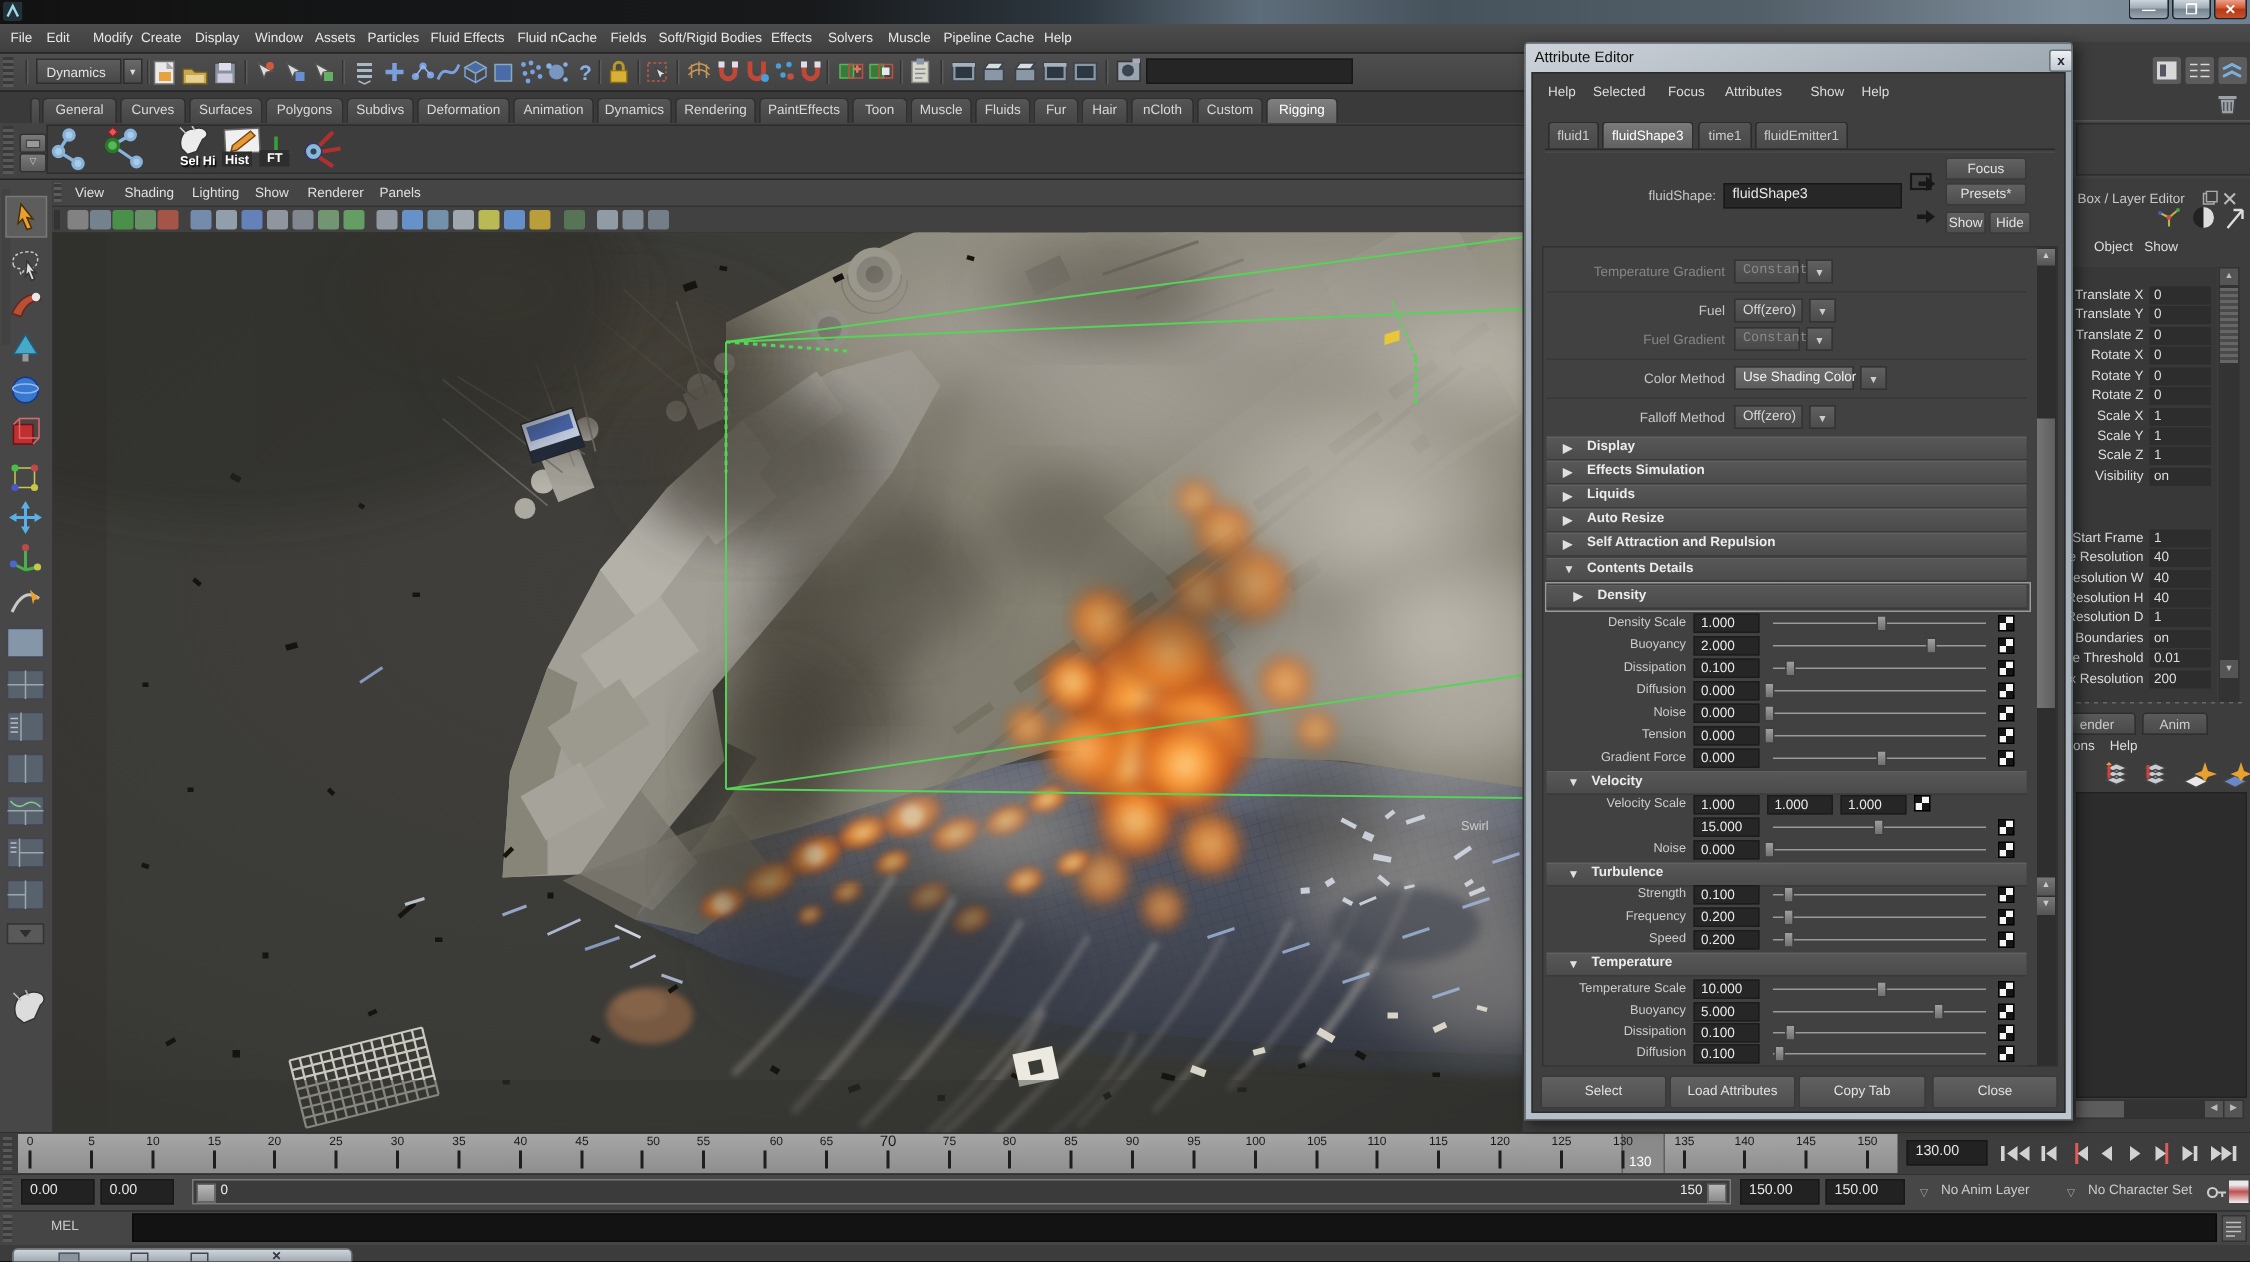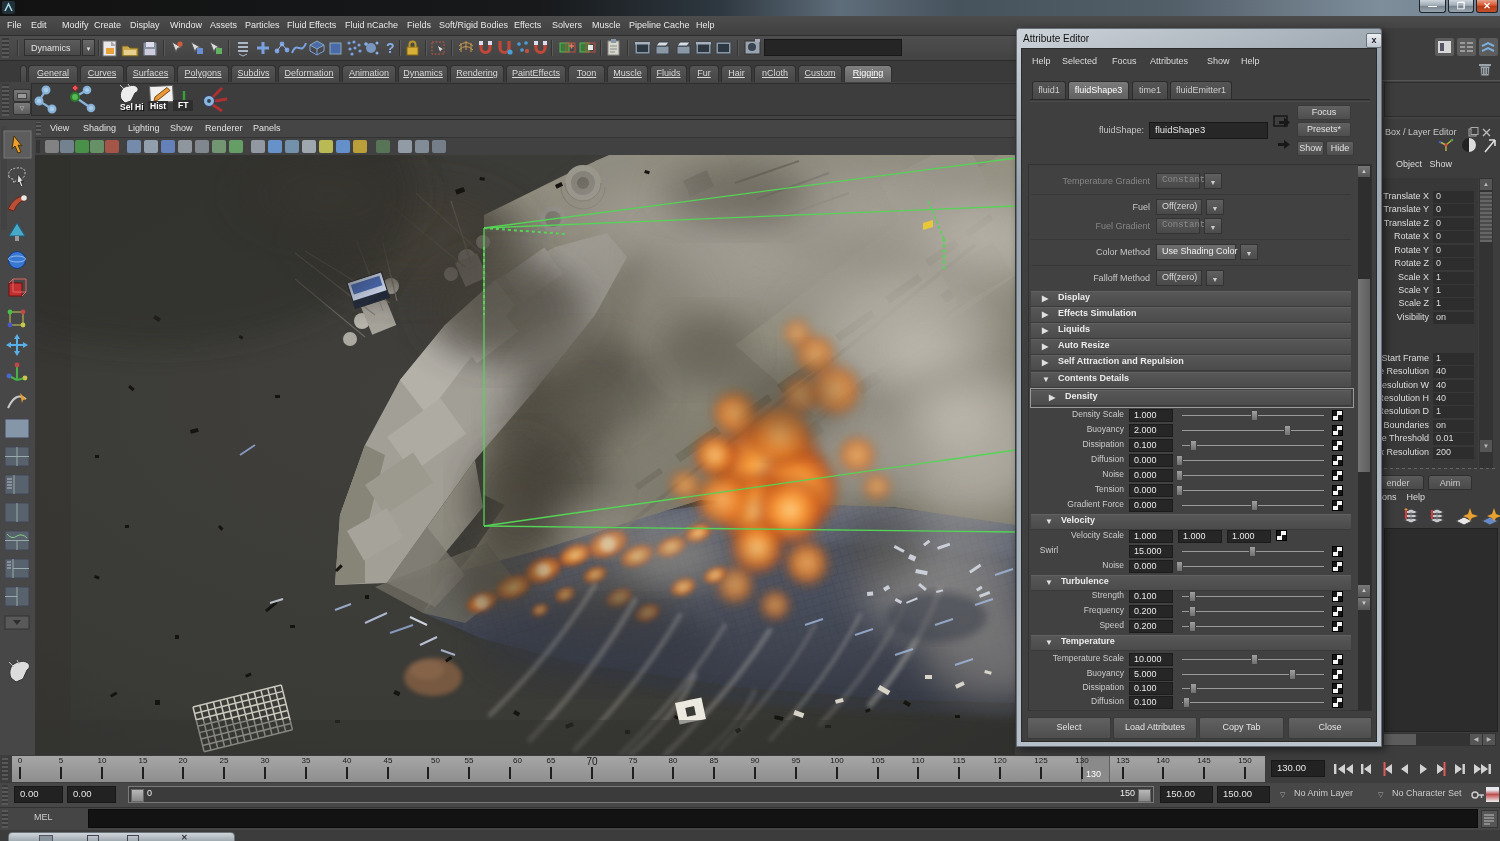--- a/index.html
+++ b/index.html
@@ -9,21 +9,21 @@
     background:linear-gradient(90deg,#121212 0%,#17191b 36%,#2e3840 48%,#5e6d7a 56%,#46525c 64%,#525e68 78%,#7e8e9b 92%,#70808e 100%);}
   .winbtn{position:absolute;top:0;height:13px;border:1px solid #1d252c;border-top:none;border-radius:0 0 3px 3px;
     background:linear-gradient(#cdd5dc 0%,#9fabb5 45%,#76828c 50%,#98a5b0 100%);box-sizing:border-box;}
   #btnclose{background:linear-gradient(#e8a18c 0%,#d8542f 45%,#b33a16 50%,#c4502a 100%);}
   .winbtn span{position:absolute;left:0;right:0;top:0;text-align:center;font-size:9px;color:#fff;font-weight:bold;line-height:12px;}
   #menubar{left:0;top:16px;width:1500px;height:19px;background:linear-gradient(#4c4c4c,#404040);border-bottom:1px solid #2e2e2e;}
   #menubar span{position:absolute;top:4px;font-size:9px;color:#e8e8e8;}
   #toolbar{left:0;top:36px;width:1500px;height:24px;background:linear-gradient(#4e4e4e,#434343);border-bottom:1px solid #2b2b2b;}
   #shelftabs{left:0;top:61px;width:1500px;height:21px;background:#3a3a3a;}
   .stab{position:absolute;top:4px;height:17px;background:linear-gradient(#555,#464646);border:1px solid #2f2f2f;border-bottom:none;
-     border-radius:4px 4px 0 0;font-size:9px;color:#d8d8d8;box-sizing:border-box;text-decoration:underline;}
+     border-radius:4px 4px 0 0;font-size:9px;color:#d8d8d8;box-sizing:border-box;}
   .stab i{font-style:normal;display:block;text-align:center;margin-top:2px;}
   .stab.sel{background:linear-gradient(#808080,#646464);color:#fff;}
   #shelf{left:0;top:82px;width:1500px;height:37px;background:#434343;border-bottom:1px solid #262626;}
   #leftbox{left:0;top:120px;width:35px;height:635px;background:#474747;border-right:1px solid #2e2e2e;}
   #vpmenu{left:35px;top:120px;width:981px;height:17px;background:#454545;border-bottom:1px solid #333;}
   #vpmenu span{position:absolute;top:3px;font-size:9px;color:#e0e0e0;}
   #vpicons{left:35px;top:138px;width:981px;height:17px;background:#414141;border-bottom:1px solid #2a2a2a;}
   #viewport{left:35px;top:155px;width:981px;height:600px;background:#3b3b37;}
   #timeline{left:0;top:755px;width:1500px;height:28px;background:#3d3d3d;}
   #rangerow{left:0;top:783px;width:1500px;height:24px;background:#474747;}
@@ -1203,21 +1203,21 @@
         <div class="chk" style="left:303px;top:335px"></div>
 <div class="sechdr" style="top:349px">
           <span class="arr" style="left:14px">▼</span>
           <span class="txt" style="left:30px">Velocity</span>
         </div>
 <div class="slab" style="left:-55px;top:365px;width:150px;text-align:right">Velocity Scale</div>
 <div class="nfield" style="left:100px;top:365px">1.000</div>
         <div class="nfield" style="left:149px;top:365px">1.000</div>
         <div class="nfield" style="left:198px;top:365px">1.000</div>
 <div class="chk" style="left:247px;top:365px"></div>
-<div class="slab" style="left:-55px;top:380px;width:150px;text-align:center">Swirl</div>
+<div class="slab" style="left:-55px;top:380px;width:150px;text-align:left">Swirl</div>
         <div class="nfield" style="left:100px;top:380px">15.000</div>
         <div class="strack" style="left:153px;top:386px;width:142px"></div>
         <div class="shandle" style="left:220px;top:381px"></div>
         <div class="chk" style="left:303px;top:381px"></div>
 <div class="slab" style="left:-55px;top:395px;width:150px;text-align:right">Noise</div>
         <div class="nfield" style="left:100px;top:395px">0.000</div>
         <div class="strack" style="left:153px;top:401px;width:142px"></div>
         <div class="shandle" style="left:147px;top:396px"></div>
         <div class="chk" style="left:303px;top:396px"></div>
 <div class="sechdr" style="top:410px">

